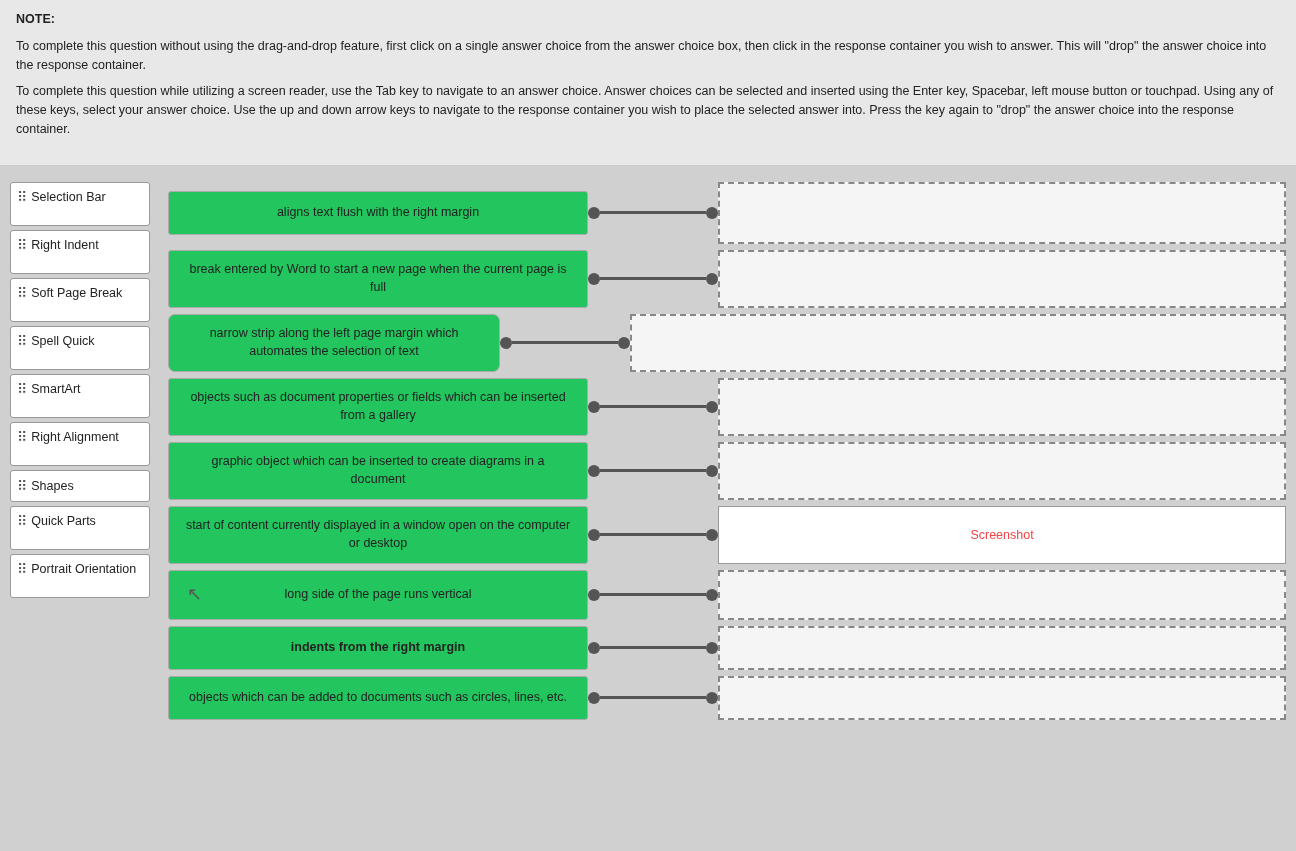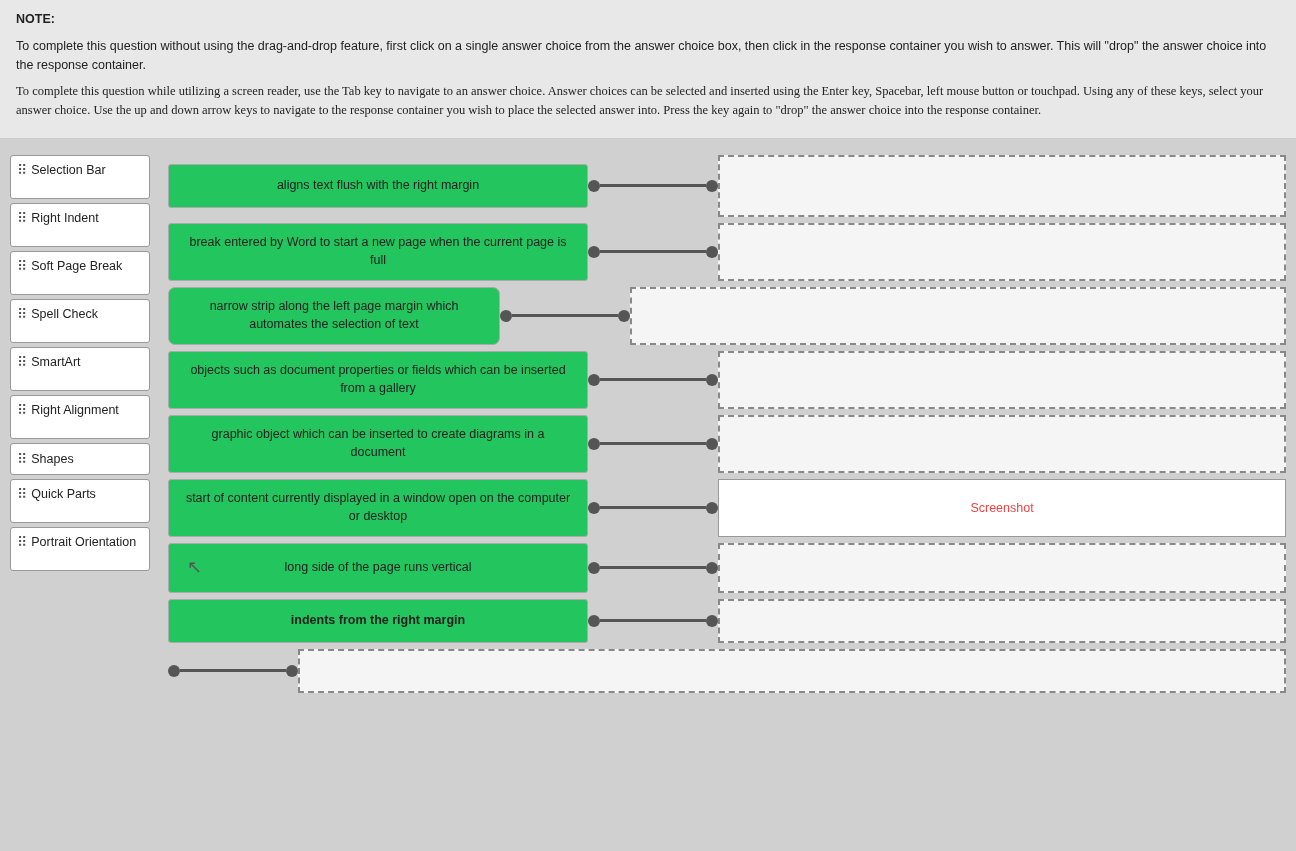--- a/index.html
+++ b/index.html
@@ -12,21 +12,21 @@
       min-height: 851px;
     }
     .note-section {
       background: #e8e8e8;
       padding: 10px 16px 14px 16px;
       border-bottom: 1px solid #ccc;
       font-size: 12.5px;
       line-height: 1.5;
     }
     .note-section p { margin-bottom: 8px; }
-    .note-section p:last-child { margin-bottom: 4px; font-family: Liberation Serif, serif; }
+    .note-section p:last-child { margin-bottom: 12px; }
     .main-area {
       display: flex;
       flex-direction: row;
       padding: 16px 10px;
       gap: 0;
     }
     
     .left-col {
       display: flex;
       flex-direction: column;
@@ -116,21 +116,21 @@
     <div class="drag-item">
       <span class="drag-handle">⠿</span>
       <span>Right Indent</span>
     </div>
     <div class="drag-item">
       <span class="drag-handle">⠿</span>
       <span>Soft Page Break</span>
     </div>
     <div class="drag-item">
       <span class="drag-handle">⠿</span>
-      <span>Spell Check</span>
+      <span>Spell Quick</span>
     </div>
     <div class="drag-item">
       <span class="drag-handle">⠿</span>
       <span>SmartArt</span>
     </div>
     <div class="drag-item">
       <span class="drag-handle">⠿</span>
       <span>Right Alignment</span>
     </div>
     <div class="shapes-item">
@@ -243,20 +243,23 @@
       </div>
       <div style="display:flex; align-items:center; width:130px;">
         <div style="width:12px; height:12px; border-radius:50%; background:#555; flex-shrink:0;"></div>
         <div style="height:3px; background:#555; flex:1;"></div>
         <div style="width:12px; height:12px; border-radius:50%; background:#555; flex-shrink:0;"></div>
       </div>
       <div class="response-container" style="flex:1; min-height:44px;"></div>
     </div>
 
     <div style="display:flex; align-items:center; gap:0;">
+      <div class="answer-choice" style="width:420px; min-height:44px;">
+        <span>objects which can be added to documents such as circles, lines, etc.</span>
+      </div>
       <div style="display:flex; align-items:center; width:130px;">
         <div style="width:12px; height:12px; border-radius:50%; background:#555; flex-shrink:0;"></div>
         <div style="height:3px; background:#555; flex:1;"></div>
         <div style="width:12px; height:12px; border-radius:50%; background:#555; flex-shrink:0;"></div>
       </div>
       <div class="response-container" style="flex:1; min-height:44px;"></div>
     </div>
 
   </div>
 </div>

